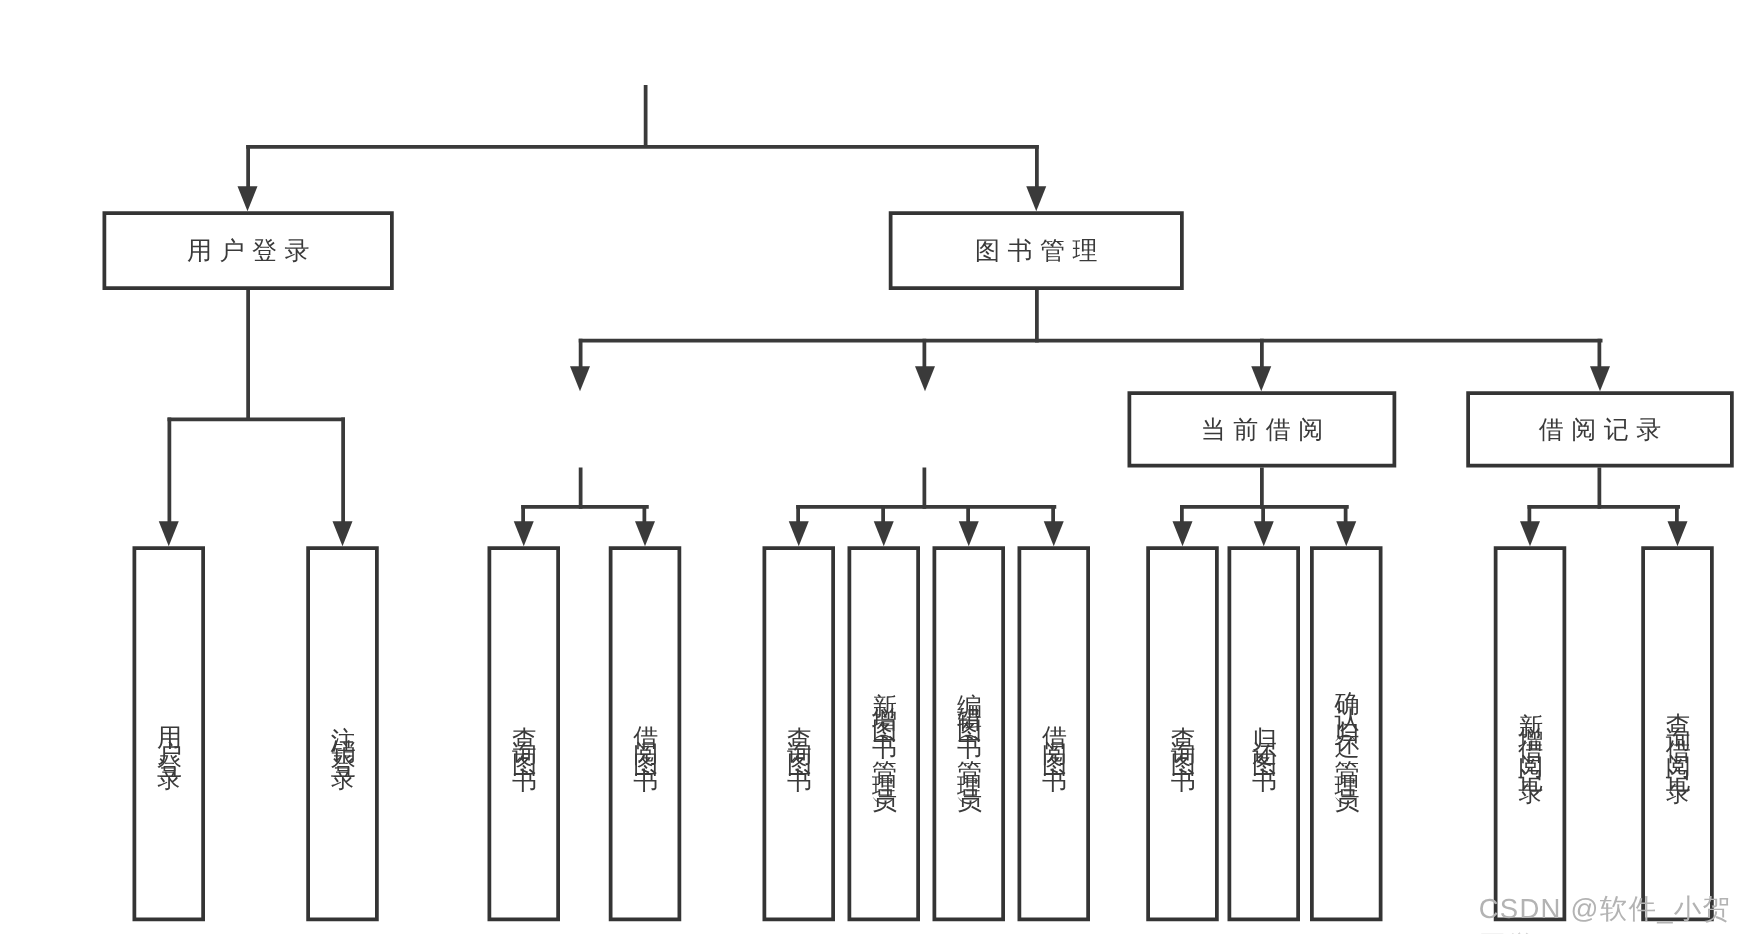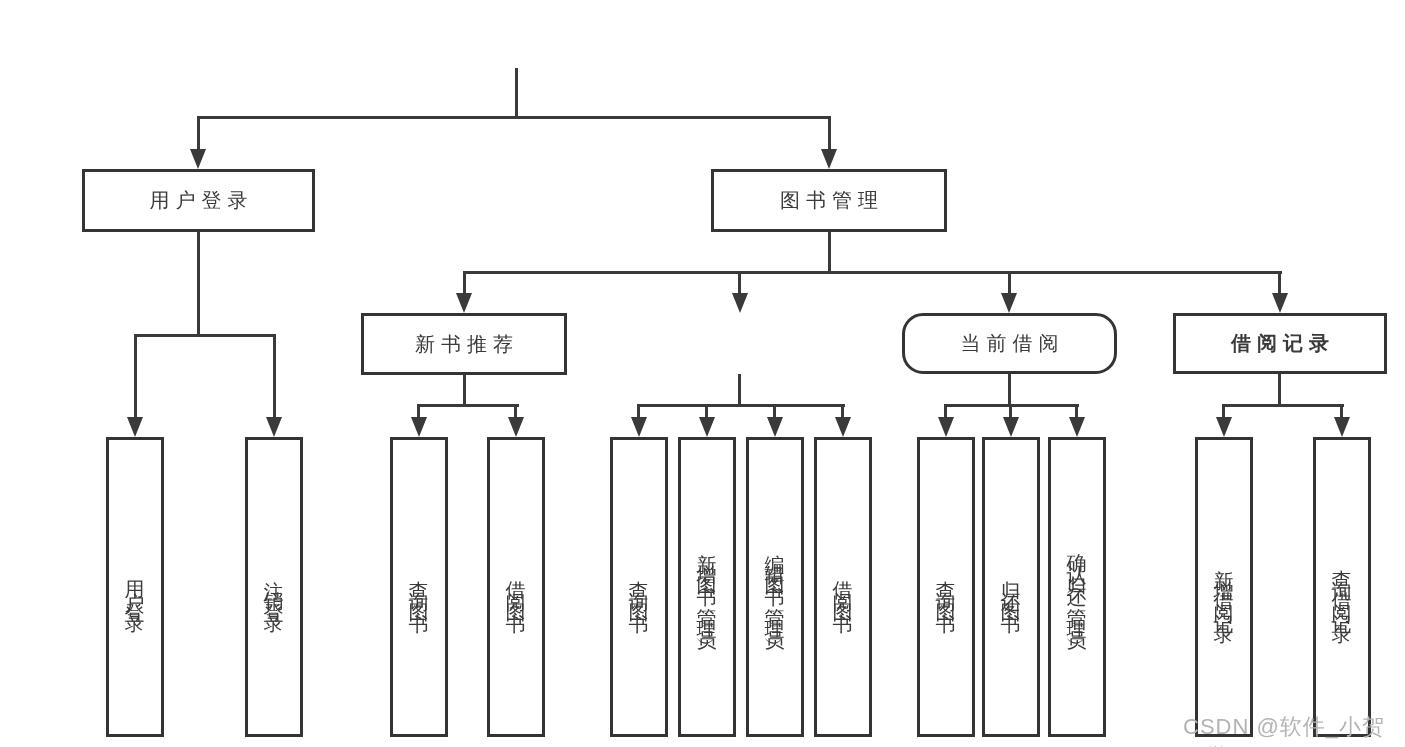--- a/index.html
+++ b/index.html
@@ -89,23 +89,22 @@
   <div class="h-line" style="left:463px; top:271px; width:819px;"></div>
   <div class="v-line" style="left:463px; top:271px; height:24px;"></div>
   <div class="arrow" style="left:456px; top:293px;"></div>
   <div class="v-line" style="left:738px; top:271px; height:24px;"></div>
   <div class="arrow" style="left:732px; top:293px;"></div>
   <div class="v-line" style="left:1008px; top:271px; height:24px;"></div>
   <div class="arrow" style="left:1001px; top:293px;"></div>
   <div class="v-line" style="left:1278px; top:271px; height:24px;"></div>
   <div class="arrow" style="left:1272px; top:293px;"></div>
 
-  <div class="node" style="left:361px; top:313px; width:206px; height:62px;">新书推荐</div>
-  <div class="node" style="left:902px; top:313px; width:215px; height:61px;border-radius:21px;">当前借阅</div>
-  <div class="node" style="left:1173px; top:313px; width:214px; height:61px;font-weight:bold;">借阅记录</div>
+  <div class="node" style="left:902px; top:313px; width:215px; height:61px;">当前借阅</div>
+  <div class="node" style="left:1173px; top:313px; width:214px; height:61px;">借阅记录</div>
 
   <div class="v-line" style="left:463px; top:374px; height:33px;"></div>
   <div class="h-line" style="left:417px; top:404px; width:102px;"></div>
   <div class="v-line" style="left:417px; top:404px; height:15px;"></div>
   <div class="arrow" style="left:411px; top:417px;"></div>
   <div class="v-line" style="left:514px; top:404px; height:15px;"></div>
   <div class="arrow" style="left:508px; top:417px;"></div>
 
   <div class="v-line" style="left:738px; top:374px; height:33px;"></div>
   <div class="h-line" style="left:637px; top:404px; width:208px;"></div>

